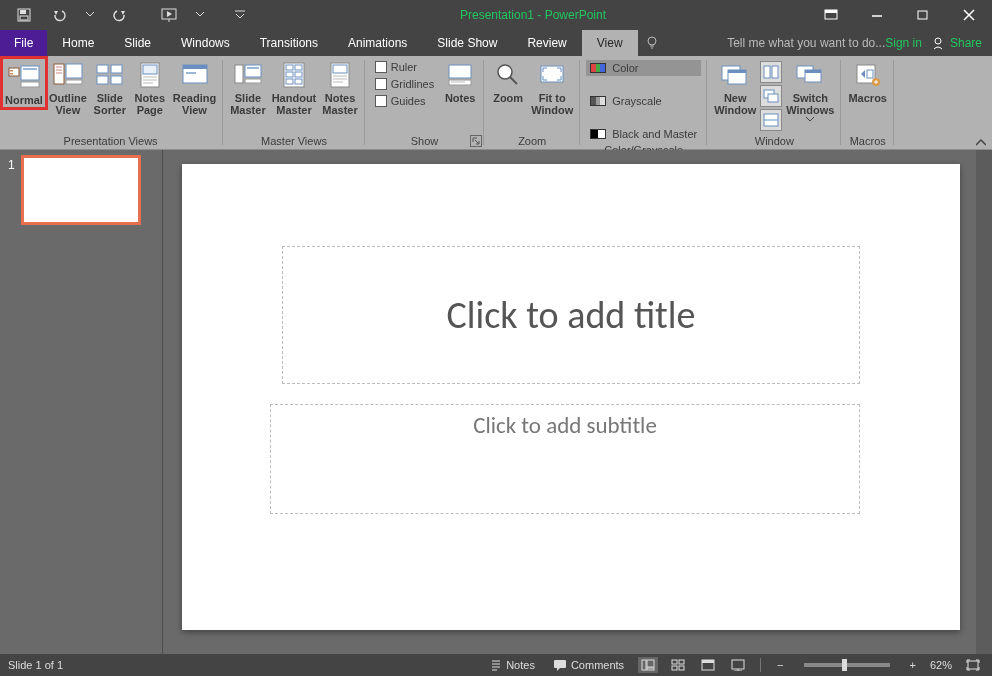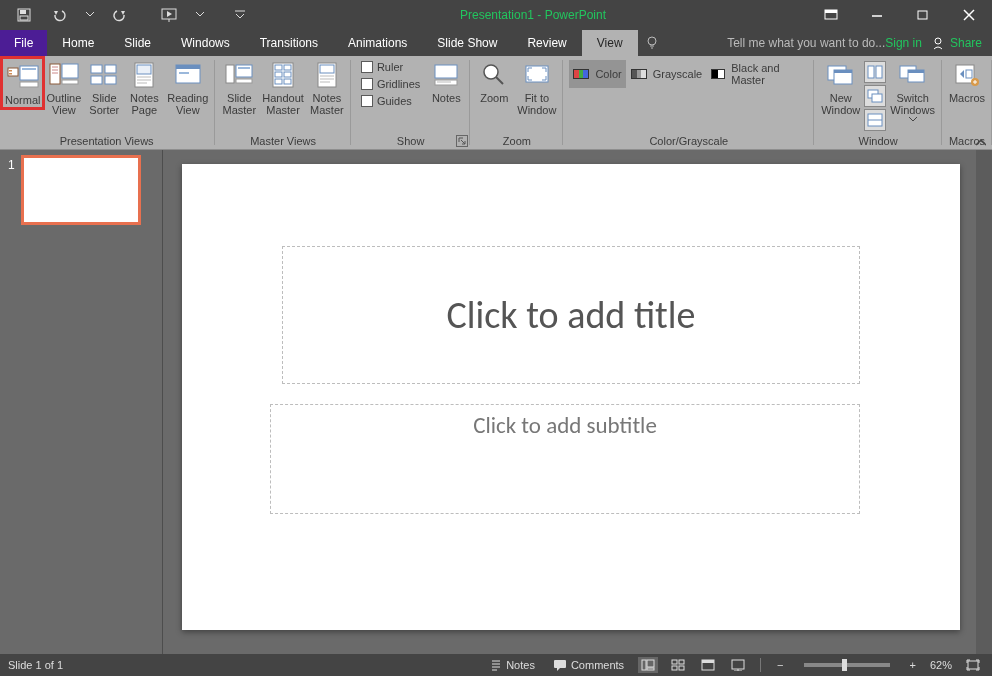--- a/index.html
+++ b/index.html
@@ -22,21 +22,21 @@
   .menubar .tellme { display: flex; align-items: center; color: #bbb; margin-left: 8px; gap: 6px; flex: 1; font-size: 12px; justify-content: space-between; }
   .menubar .right { display: flex; align-items: center; color: #22c55e; gap: 10px; padding-right: 10px; }
   .menubar .share { display:flex; align-items:center; gap:4px; }
 
   
   .ribbon { height: 94px; background: #B2B2B2; color: #3b3b3b; display: flex; position: relative; border-bottom: 1px solid #8e8e8e; }
   .group { position: relative; display: flex; flex-direction: column; padding: 2px 4px 0 4px; }
   .group::after { content: ""; position: absolute; right: 0; top: 4px; bottom: 4px; width: 1px; background: #9a9a9a; }
   .group-label { font-size: 11px; color: #3b3b3b; text-align: center; padding-bottom: 2px; position: relative; }
   .group-body { flex: 1; display: flex; align-items: flex-start; }
-  .bigbtn { display: flex; flex-direction: column; align-items: center; justify-content: flex-start; padding: 2px 3px; min-width: 40px; text-align: center; font-size: 11px; line-height: 1.1; color: #3b3b3b; }
+  .bigbtn { display: flex; flex-direction: column; align-items: center; justify-content: flex-start; padding: 2px 3px; min-width: 40px; text-align: center; font-size: 11px; line-height: 1.1; color: #3b3b3b; font-weight: bold; }
   .bigbtn .ic { width: 34px; height: 30px; display:flex; align-items:center; justify-content:center; margin-bottom: 2px; }
   .bigbtn span { white-space: pre; }
   .highlight { outline: 3px solid #e03131; outline-offset: -1px; }
   .chk-row { display: flex; align-items: center; gap: 4px; font-size: 11px; color: #3b3b3b; padding: 1px 2px; }
   .chk-row .chk { width: 12px; height: 12px; background: #fff; border: 1px solid #5a5a5a; }
   .color-row { display:flex; align-items:center; gap:6px; font-size: 11px; color:#3b3b3b; padding: 2px 4px; }
   .color-row.sel { background: #949494; }
   .swatch { width: 16px; height: 10px; border: 1px solid #333; }
   .mini { width: 22px; height: 22px; border:1px solid #888; margin:1px; background:#ddd; display:flex; align-items:center; justify-content:center; font-size:10px; }
   .dialog-launcher { position:absolute; right:2px; bottom:2px; width:12px; height:12px; border:1px solid #666; font-size:8px; display:flex; align-items:center; justify-content:center; color:#333; }
@@ -344,21 +344,21 @@
           </div>
         <span>Fit to
 Window</span>
       </div>
     </div>
     <div class="group-label">Zoom</div>
   </div>
 
   <div class="group">
     <div class="group-body">
-      <div style="display:flex; justify-content:center; padding:2px 2px; gap:1px;">
+      <div style="display:flex; flex-direction:column; justify-content:center; padding:2px 2px; gap:17px;">
         <div class="color-row sel">
           <span class="swatch" style="background:linear-gradient(90deg,#d44 33%,#4a4 33% 66%,#46d 66%);"></span>
           <span>Color</span>
         </div>
         <div class="color-row">
           <span class="swatch" style="background:linear-gradient(90deg,#555 33%,#999 33% 66%,#ddd 66%);"></span>
           <span>Grayscale</span>
         </div>
         <div class="color-row">
           <span class="swatch" style="background:linear-gradient(90deg,#000 50%,#fff 50%);"></span>

